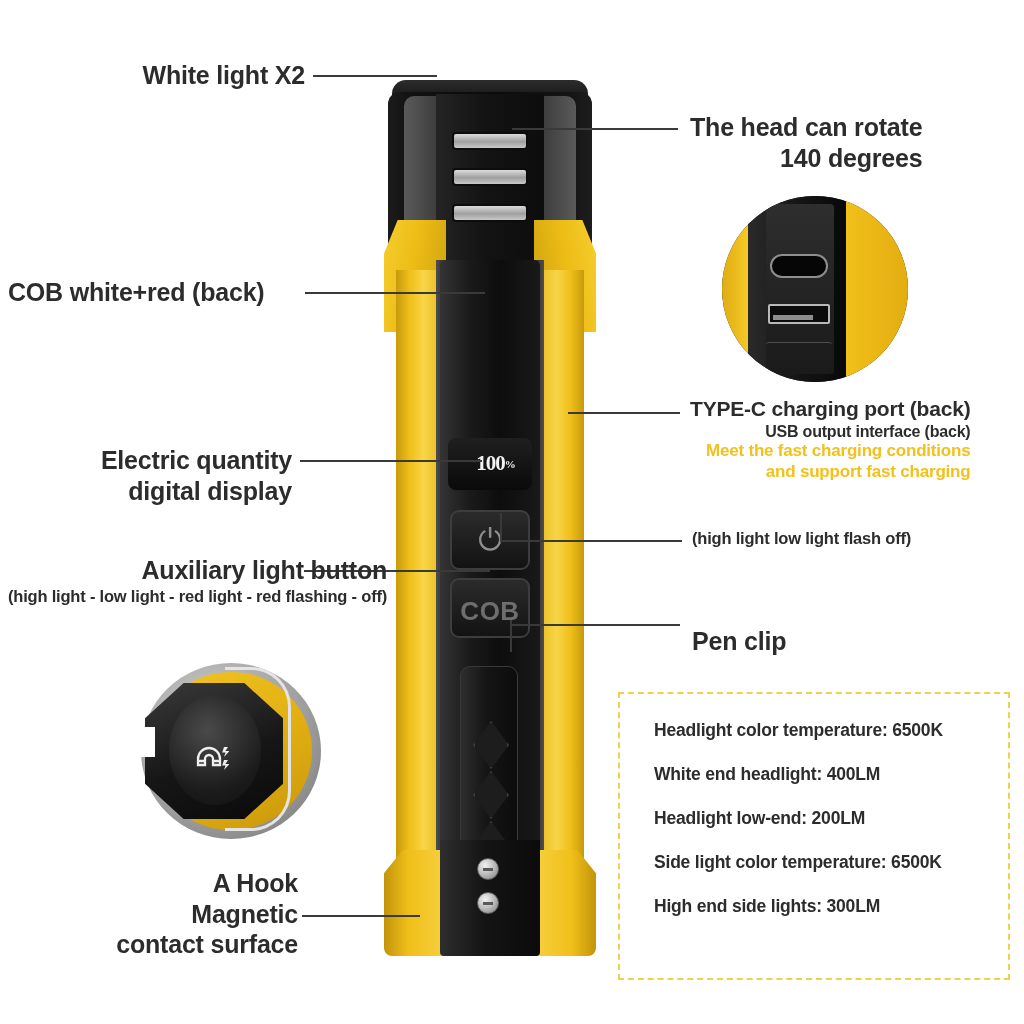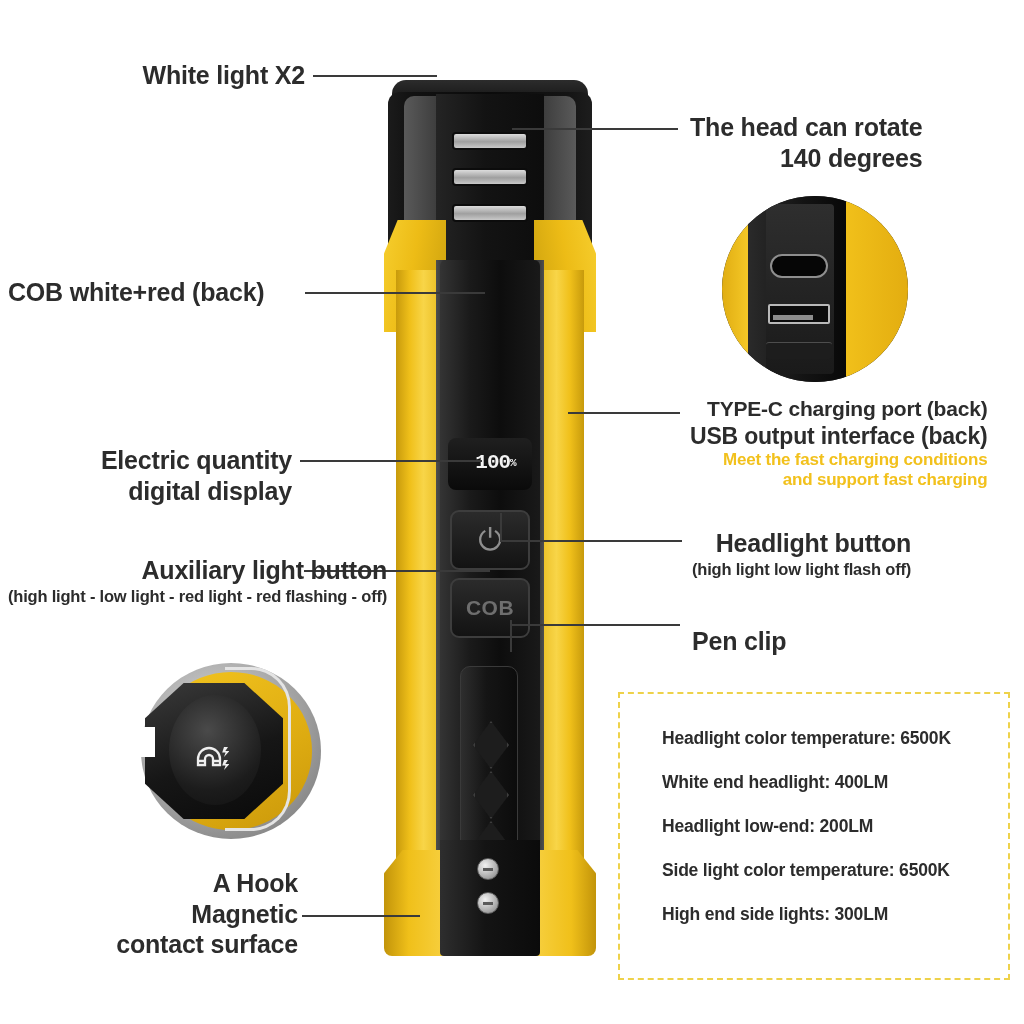--- a/index.html
+++ b/index.html
@@ -53,21 +53,21 @@
   .spec-box {
     position: absolute;
     left: 618px;
     top: 692px;
     width: 392px;
     height: 288px;
     border: 2px dashed #eed24a;
     box-sizing: border-box;
   }
   .spec-list {
-    margin: 12px;
+    margin: 4px;
     padding: 22px 0 0 30px;
     list-style: none;
   }
   .spec-list li {
     font-size: 17.5px;
     font-weight: bold;
     color: #2c2c2c;
     margin-bottom: 23px;
     letter-spacing: -0.2px;
     white-space: nowrap;
@@ -307,21 +307,21 @@
     left: 78px; top: 368px;
     width: 84px; height: 52px;
     background: linear-gradient(180deg,#1f1f1f,#0a0a0a);
     border-radius: 8px;
   }
   .fl-display-val {
     position: absolute;
     left: 11px; right: 0; top: 13px;
     text-align: center;
     color: #f3f3f3;
-    font-family: Liberation Mono, monospace;
+    font-family: Liberation Serif, serif;
     font-size: 21px;
     font-weight: bold;
     letter-spacing: -1px;
   }
   .fl-display-val .pct { font-size: 11px; vertical-align: 2px; }
 
   
   .fl-btn {
     position: absolute;
     left: 80px;
@@ -339,21 +339,21 @@
     text-align: center;
     color: #8f8f8f;
     font-size: 30px;
     line-height: 32px;
   }
   .cob-label {
     position: absolute;
     left: 0; right: 0; top: 16px;
     text-align: center;
     color: #6e6e6e;
-    font-size: 21px;
+    font-size: 26px;
     font-weight: bold;
     letter-spacing: 0.5px;
   }
 
   
   .fl-clip {
     position: absolute;
     left: 90px; top: 596px;
     width: 58px; height: 224px;
     background: linear-gradient(90deg,#2e2e2e,#151515 45%,#0c0c0c);
@@ -533,27 +533,26 @@
     <span class="t2">contact surface</span>
   </div>
 
   <div class="callout align-left" style="left:690px; top:112px;">
     <span class="t1">The head can rotate</span>
     <span class="t2">140 degrees</span>
   </div>
 
   <div class="callout align-left" style="left:690px; top:396px;">
     <span class="sub" style="font-size:21px;">TYPE-C charging port (back)</span>
-    <span class="sub" style="font-size:23px;">USB output interface (back)</span>
+    <span class="sub" style="font-size:16px;">USB output interface (back)</span>
     <span class="accent">Meet the fast charging conditions</span>
     <span class="accent">and support fast charging</span>
   </div>
 
   <div class="callout align-left" style="left:692px; top:528px;">
-    <span class="t1">Headlight button</span>
     <span class="sub">(high light low light flash off)</span>
   </div>
 
   <div class="callout align-left" style="left:692px; top:626px;">
     <span class="t1">Pen clip</span>
   </div>
 
   <div class="spec-box">
     <ul class="spec-list">
       <li>Headlight color temperature: 6500K</li>

